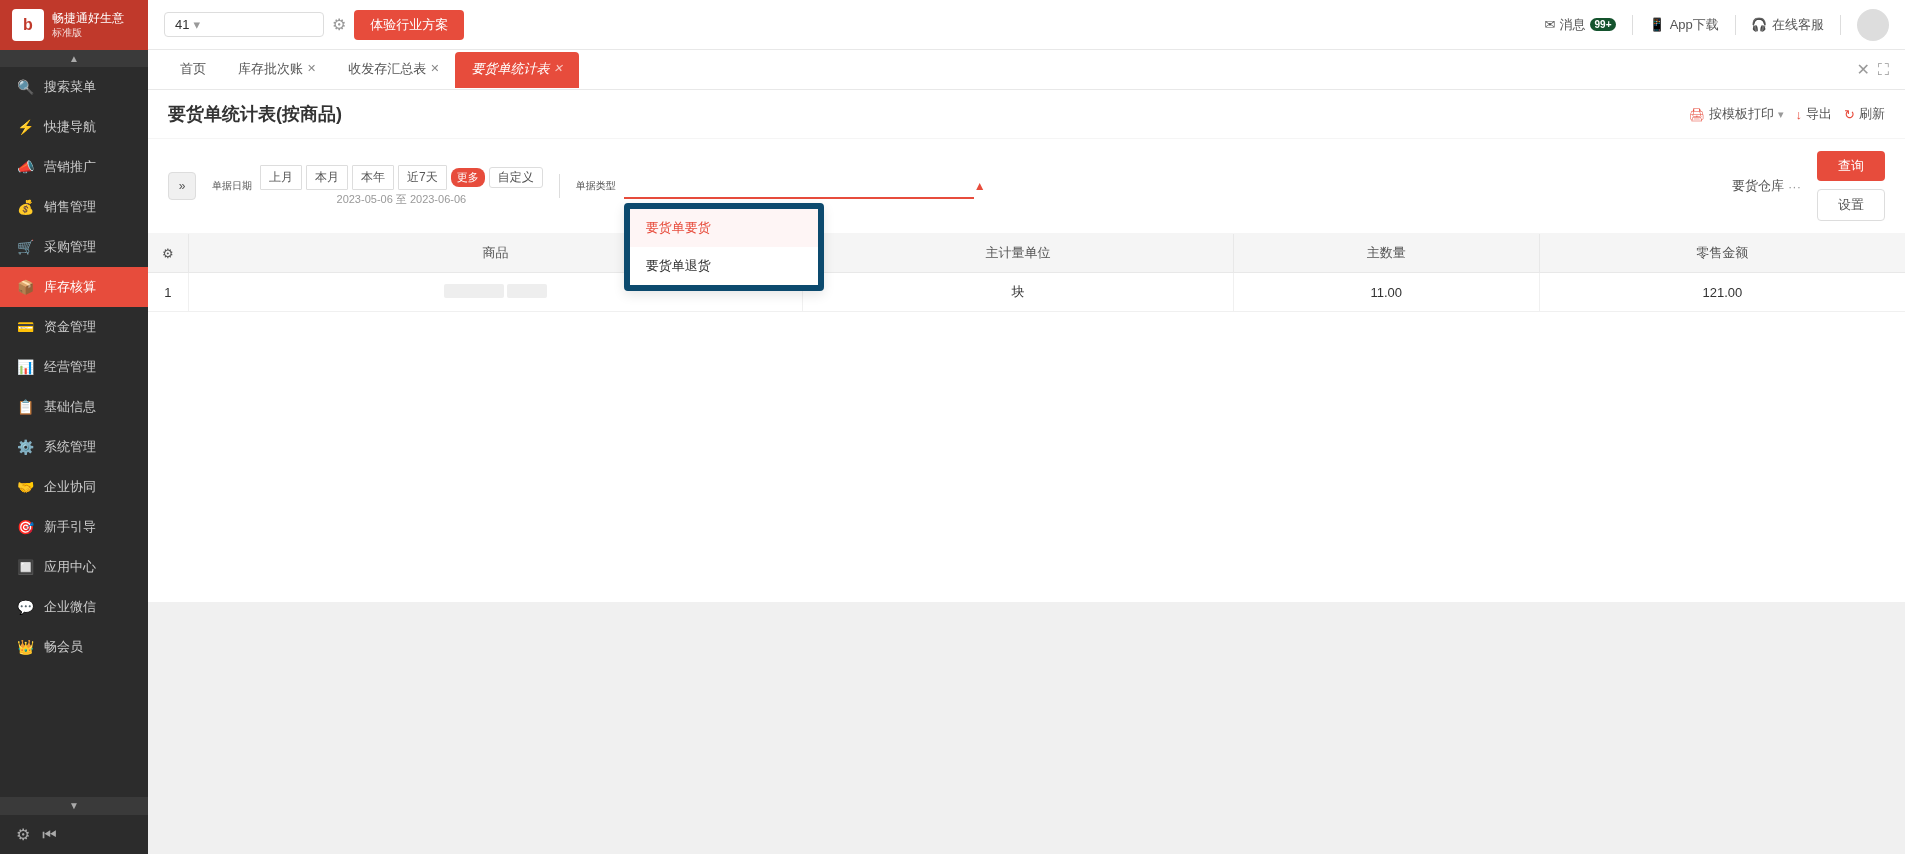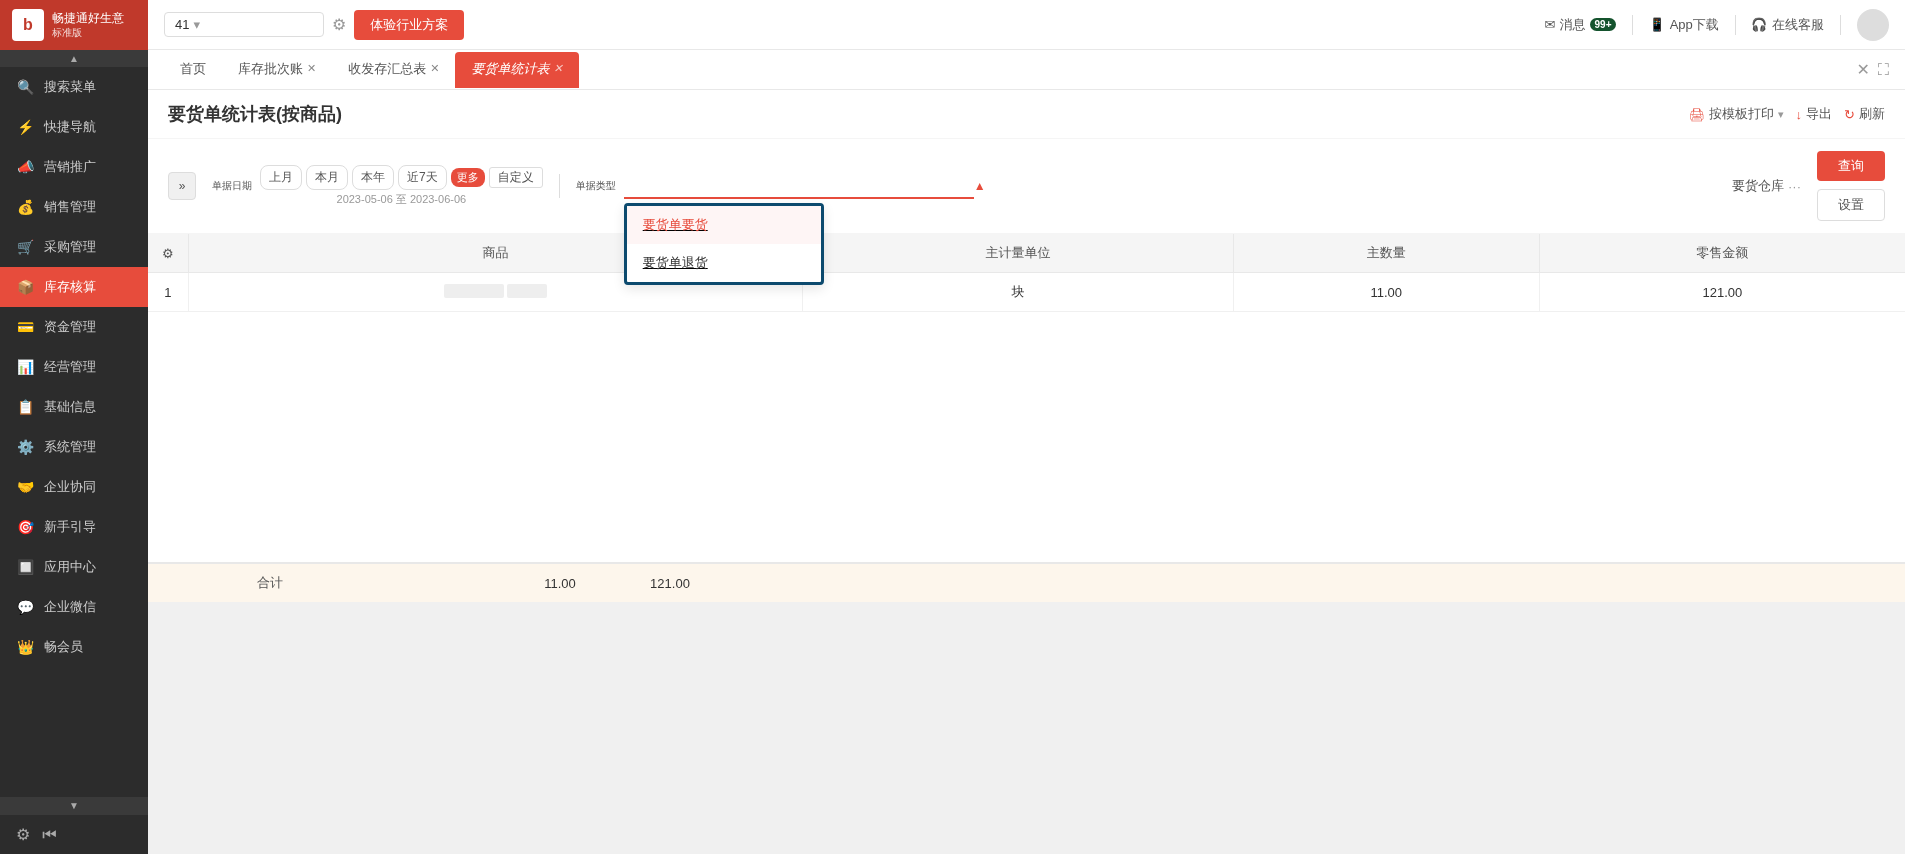--- a/index.html
+++ b/index.html
@@ -265,21 +265,21 @@
       white-space: nowrap;
     }
     .date-shortcuts {
       display: flex;
       align-items: center;
       gap: 4px;
     }
     .date-btn {
       padding: 3px 8px;
       border: 1px solid #ddd;
-      border-radius: 8px;
+      border-radius: 1px;
       background: white;
       color: #555;
       font-size: 12px;
       cursor: pointer;
     }
     .more-badge {
       background: #e74c3c;
       color: white;
       border-radius: 8px;
       padding: 2px 6px;
@@ -365,27 +365,26 @@
       font-size: 13px;
       cursor: pointer;
     }
 
     
     .dropdown-container {
       position: absolute;
       top: 100%;
       left: 0;
       background: white;
-      border: 3px solid #0c4a6e;
+      border: 6px solid #0c4a6e;
       border-radius: 4px;
       box-shadow: 0 4px 12px rgba(0,0,0,0.1);
       z-index: 100;
       min-width: 200px;
       margin-top: 4px;
-      text-decoration: underline;
     }
     .dropdown-item {
       padding: 10px 16px;
       font-size: 13px;
       color: #333;
       cursor: pointer;
     }
     .dropdown-item.selected { background: #fef5f5; color: #e74c3c; }
 
     
@@ -711,29 +710,15 @@
               <span>11.00</span>
             </td>
             <td>
               <span>121.00</span>
             </td>
           </tr>
         </tbody>
       </table>
     </div>
 
-    <div class="table-footer">
-      <div class="footer-row">
-        <div class="footer-label">
-          <span>合计</span>
-        </div>
-        <div class="footer-unit"></div>
-        <div class="footer-qty">
-          <span>11.00</span>
-        </div>
-        <div class="footer-amount">
-          <span>121.00</span>
-        </div>
-      </div>
-    </div>
 
   </div>
 </div>
 
 </body></html>

